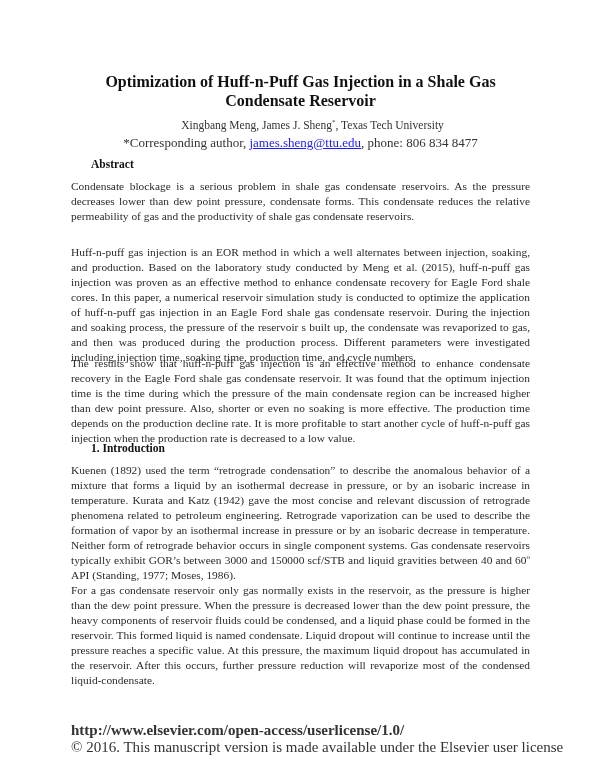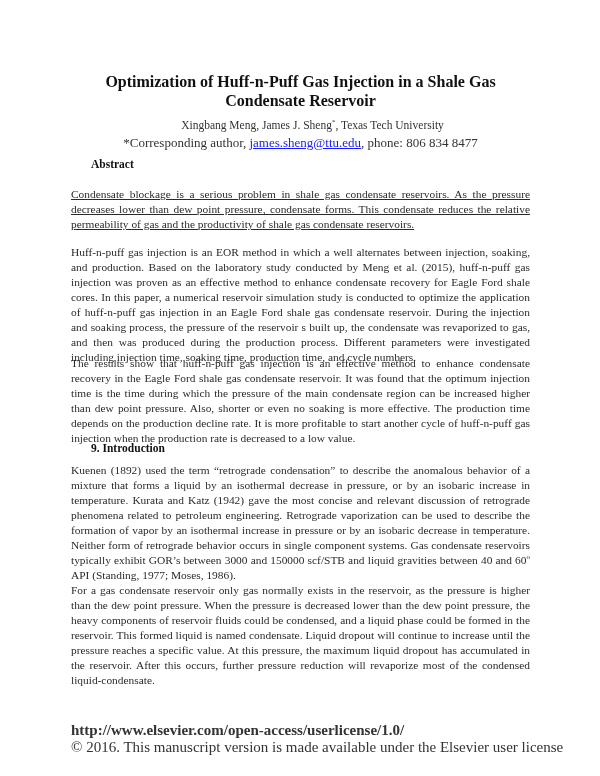--- a/index.html
+++ b/index.html
@@ -44,23 +44,23 @@
   <div class="title">
     <div>Optimization of Huff-n-Puff Gas Injection in a Shale Gas</div>
     <div>Condensate Reservoir</div>
   </div>
 
   <div class="authors"><span>Xingbang Meng, James J. Sheng</span><sup>*</sup><span>, Texas Tech University</span></div>
 
   <div class="corresp"><span>*Corresponding author, </span><a href="james.sheng@ttu.edu">james.sheng@ttu.edu</a><span>, phone: 806 834 8477</span></div>
 
   <div class="heading" style="top:157px;">Abstract</div>
-  <p class="para" style="top:176px;text-decoration:underline;">Condensate blockage is a serious problem in shale gas condensate reservoirs. As the pressure decreases lower than dew point pressure, condensate forms. This condensate reduces the relative permeability of gas and the productivity of shale gas condensate reservoirs.</p>
+  <p class="para" style="top:168px;">Condensate blockage is a serious problem in shale gas condensate reservoirs. As the pressure decreases lower than dew point pressure, condensate forms. This condensate reduces the relative permeability of gas and the productivity of shale gas condensate reservoirs.</p>
   <p class="para" style="top:234px;">Huff-n-puff gas injection is an EOR method in which a well alternates between injection, soaking, and production. Based on the laboratory study conducted by Meng et al. (2015), huff-n-puff gas injection was proven as an effective method to enhance condensate recovery for Eagle Ford shale cores. In this paper, a numerical reservoir simulation study is conducted to optimize the application of huff-n-puff gas injection in an Eagle Ford shale gas condensate reservoir. During the injection and soaking process, the pressure of the reservoir s built up, the condensate was revaporized to gas, and then was produced during the production process. Different parameters were investigated including injection time, soaking time, production time, and cycle numbers.</p>
   <p class="para" style="top:345px;">The results show that huff-n-puff gas injection is an effective method to enhance condensate recovery in the Eagle Ford shale gas condensate reservoir. It was found that the optimum injection time is the time during which the pressure of the main condensate region can be increased higher than dew point pressure. Also, shorter or even no soaking is more effective. The production time depends on the production decline rate. It is more profitable to start another cycle of huff-n-puff gas injection when the production rate is decreased to a low value.</p>
 
-  <div class="heading" style="top:441px;">9. Introduction</div>
+  <div class="heading" style="top:441px;">1. Introduction</div>
   <p class="para" style="top:452px;"><span>Kuenen (1892) used the term “retrograde condensation” to describe the anomalous behavior of a mixture that forms a liquid by an isothermal decrease in pressure, or by an isobaric increase in temperature. Kurata and Katz (1942) gave the most concise and relevant discussion of retrograde phenomena related to petroleum engineering. Retrograde vaporization can be used to describe the formation of vapor by an isothermal increase in pressure or by an isobaric decrease in temperature. Neither form of retrograde behavior occurs in single component systems. Gas condensate reservoirs typically exhibit GOR’s between 3000 and 150000 scf/STB and liquid gravities between 40 and 60</span><sup>o</sup><span> API (Standing, 1977; Moses, 1986).</span></p>
   <p class="para" style="top:572px;">For a gas condensate reservoir only gas normally exists in the reservoir, as the pressure is higher than the dew point pressure. When the pressure is decreased lower than the dew point pressure, the heavy components of reservoir fluids could be condensed, and a liquid phase could be formed in the reservoir. This formed liquid is named condensate. Liquid dropout will continue to increase until the pressure reaches a specific value. At this pressure, the maximum liquid dropout has accumulated in the reservoir. After this occurs, further pressure reduction will revaporize most of the condensed liquid-condensate.</p>
 </div>
 
 <div class="footer" style="top:741px;">© 2016. This manuscript version is made available under the Elsevier user license</div>
 <div class="footer" style="top:724px;font-weight:bold;">http://www.elsevier.com/open-access/userlicense/1.0/</div>
 
 </body></html>

